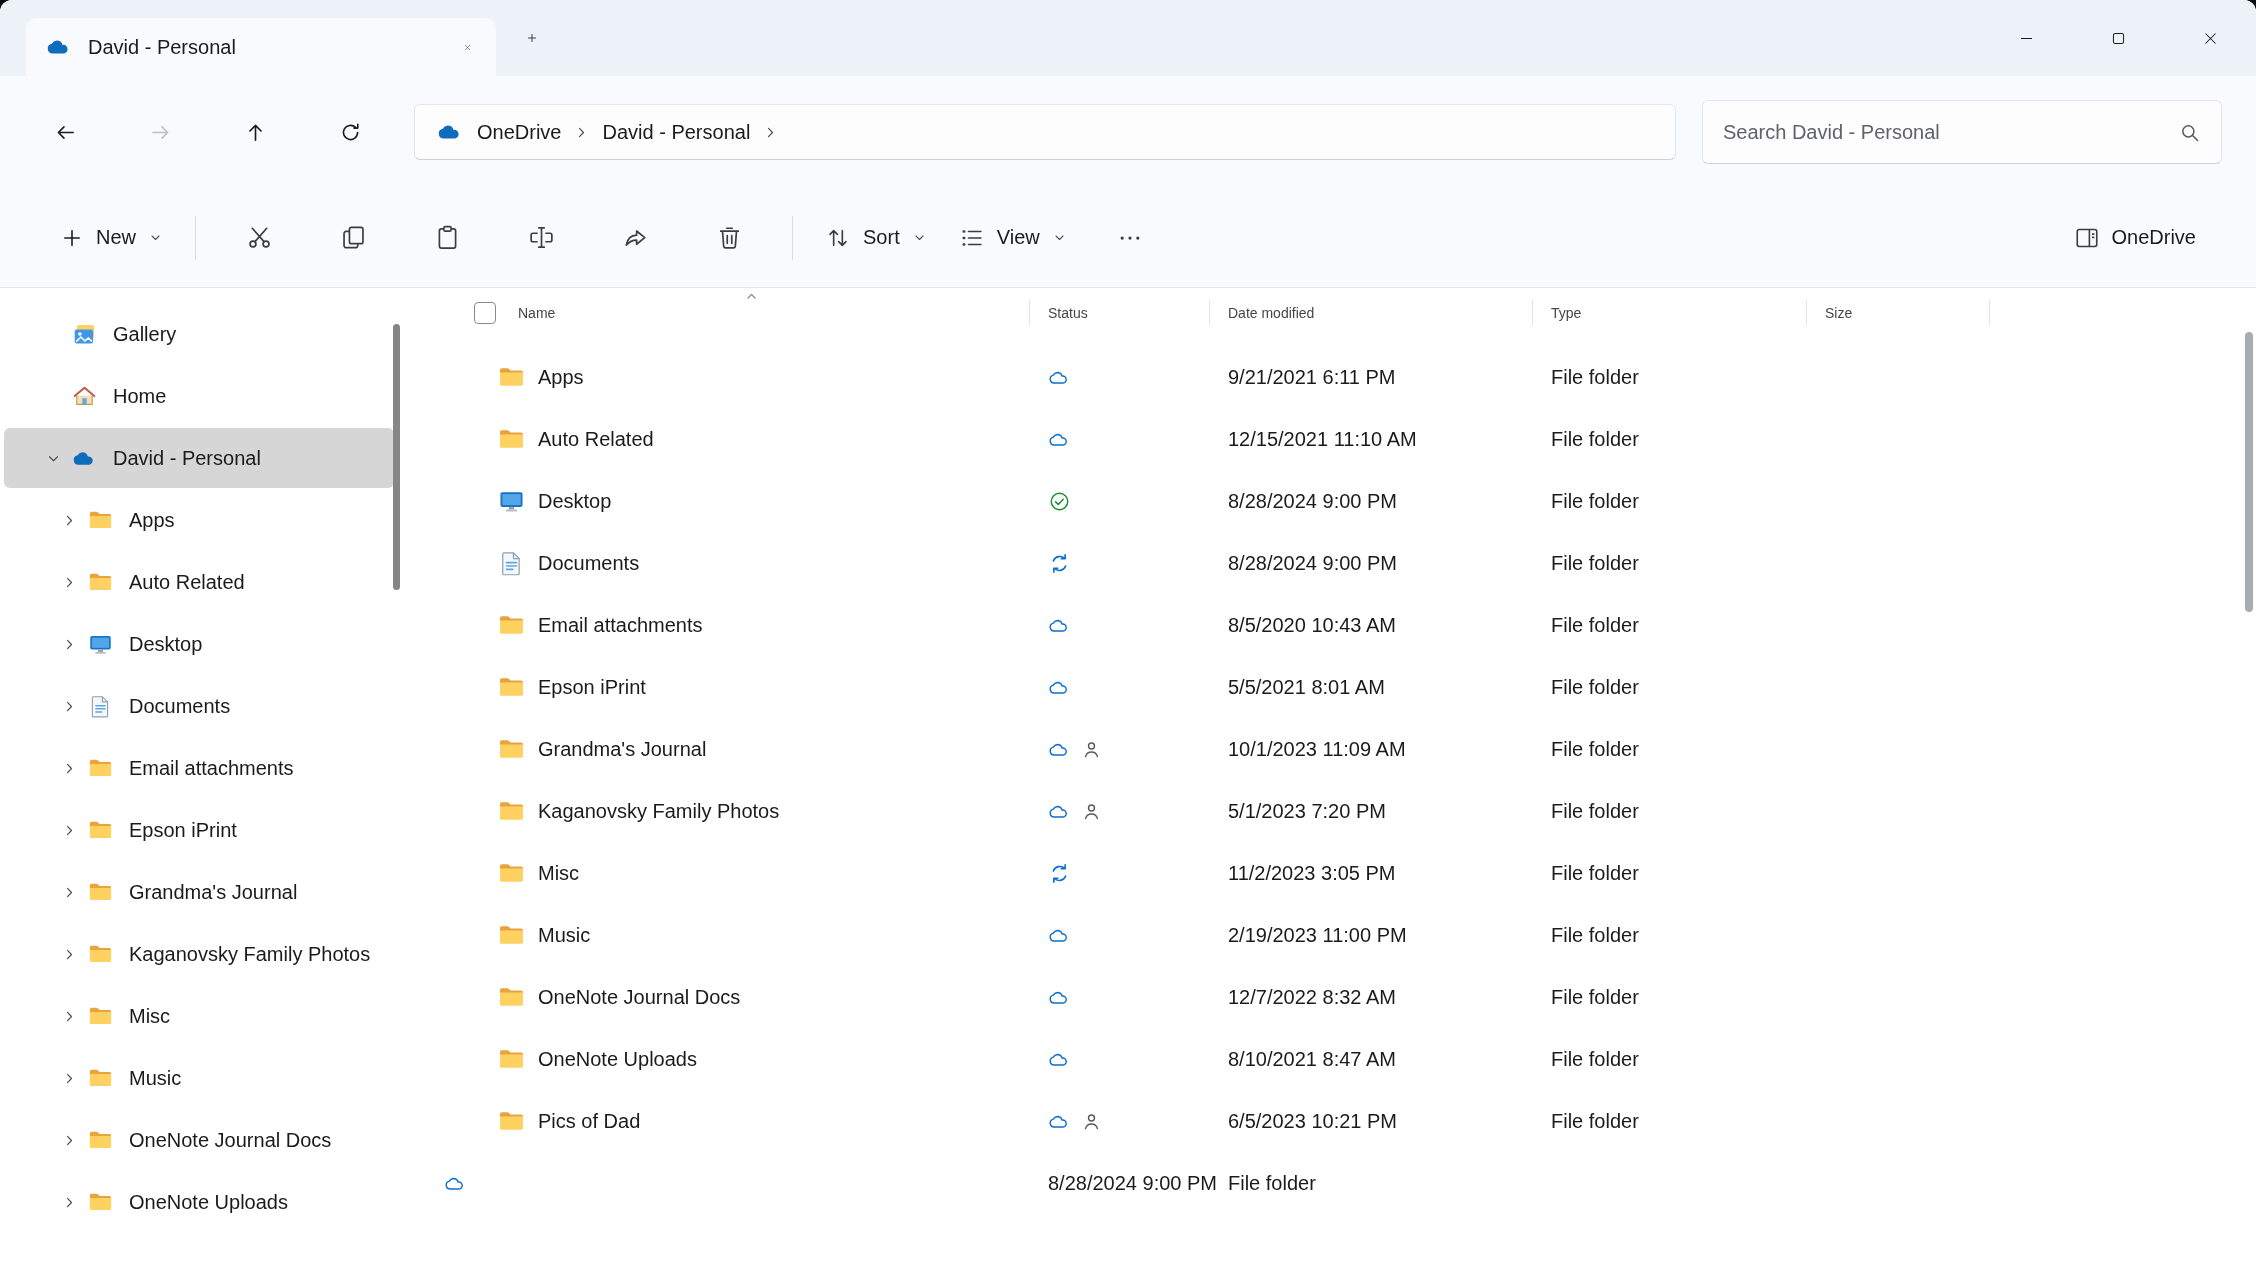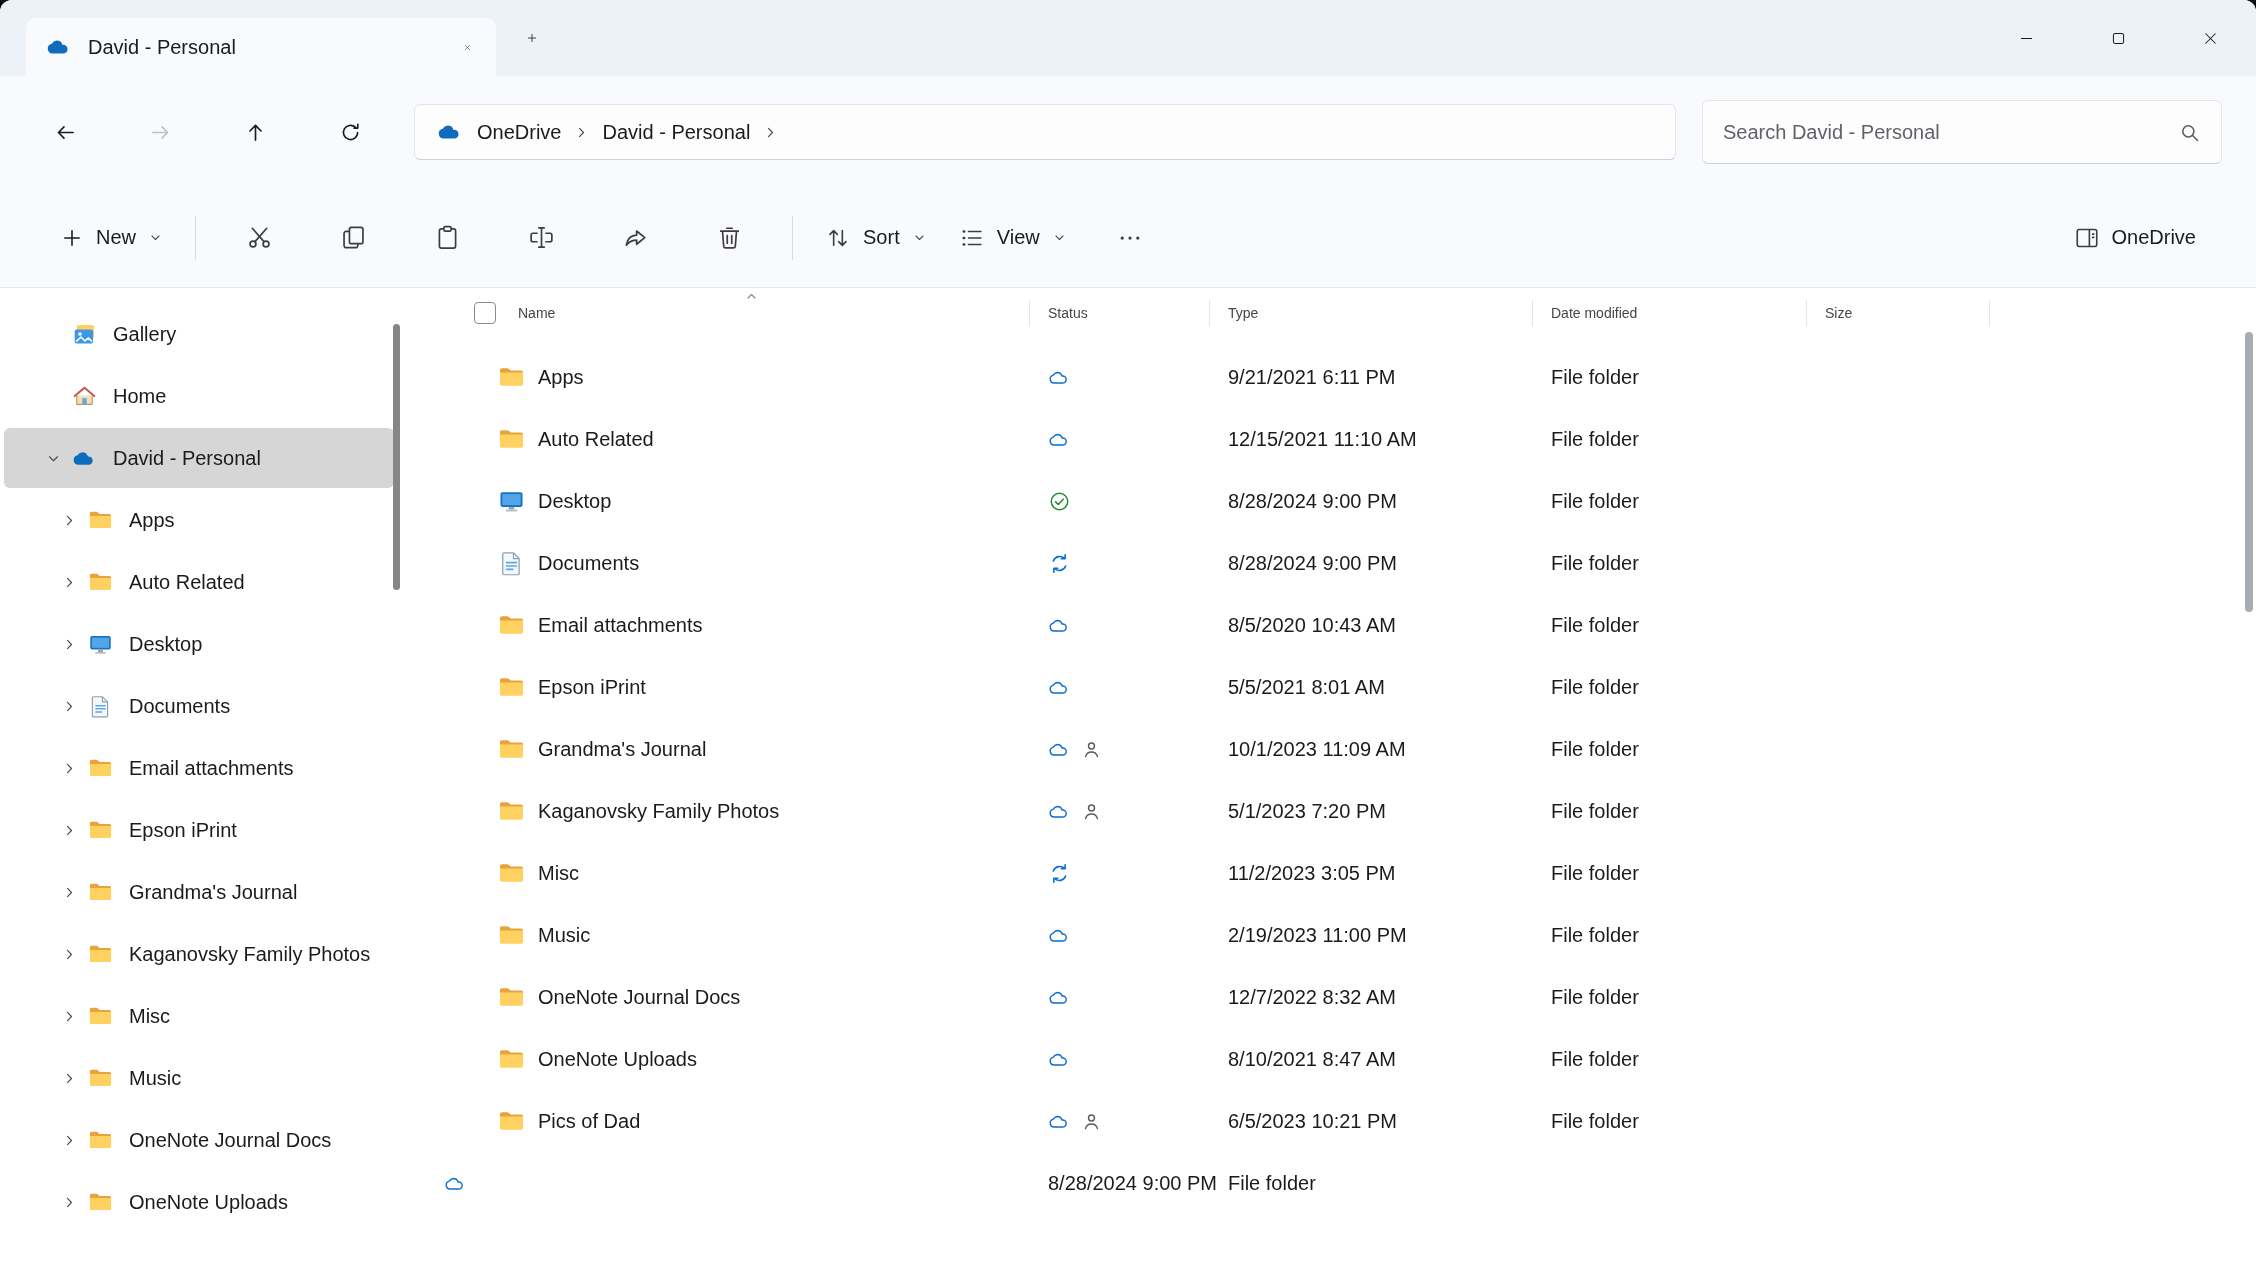--- a/index.html
+++ b/index.html
@@ -532,25 +532,25 @@
               <path d="M6.4 14.4L12 8.8l5.6 5.6"></path>
             </svg>
           </span>
         <div class="hcell h-name">
           <span class="cb"></span>
           <span>Name</span>
         </div>
         <div class="hcell h-status">
           <span>Status</span>
         </div>
+        <div class="hcell h-date">
+          <span>Date modified</span>
+        </div>
         <div class="hcell h-type">
           <span>Type</span>
-        </div>
-        <div class="hcell h-date">
-          <span>Date modified</span>
         </div>
         <div class="hcell h-size">
           <span>Size</span>
         </div>
         <div class="hcell h-fill"></div>
       </div>
       <div class="flist">
           <div class="frow">
             <div class="cell c-name">
               <span class="icn">

